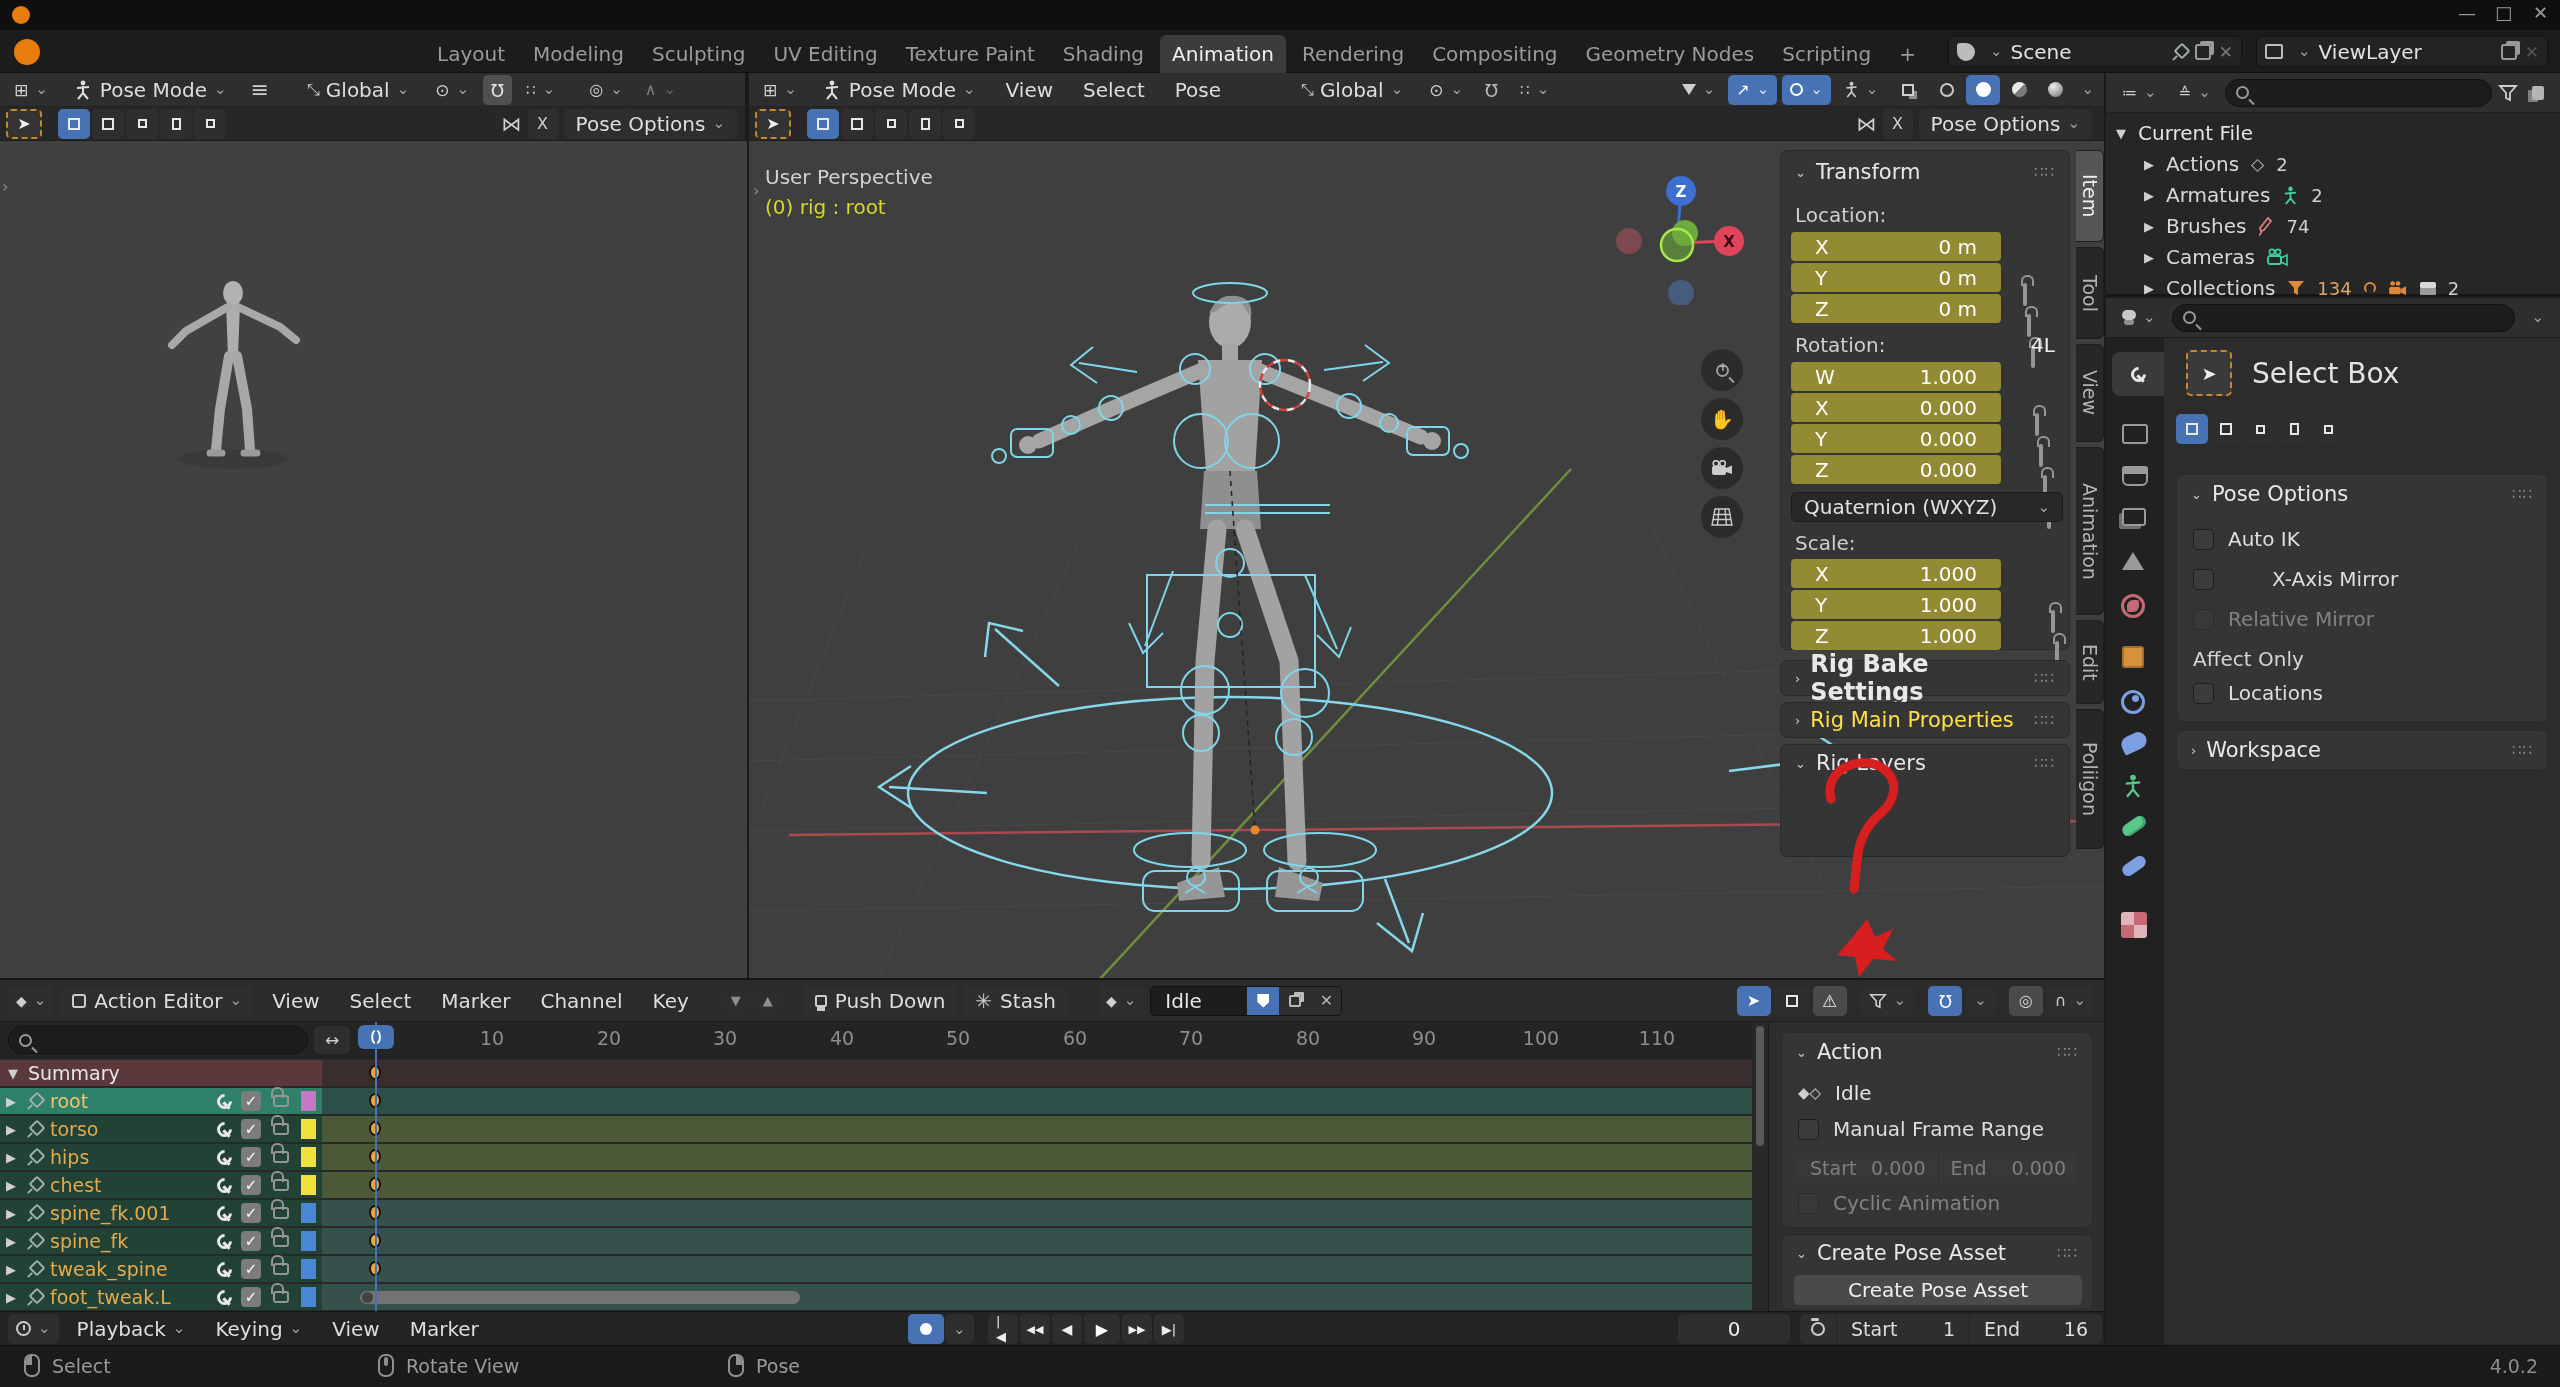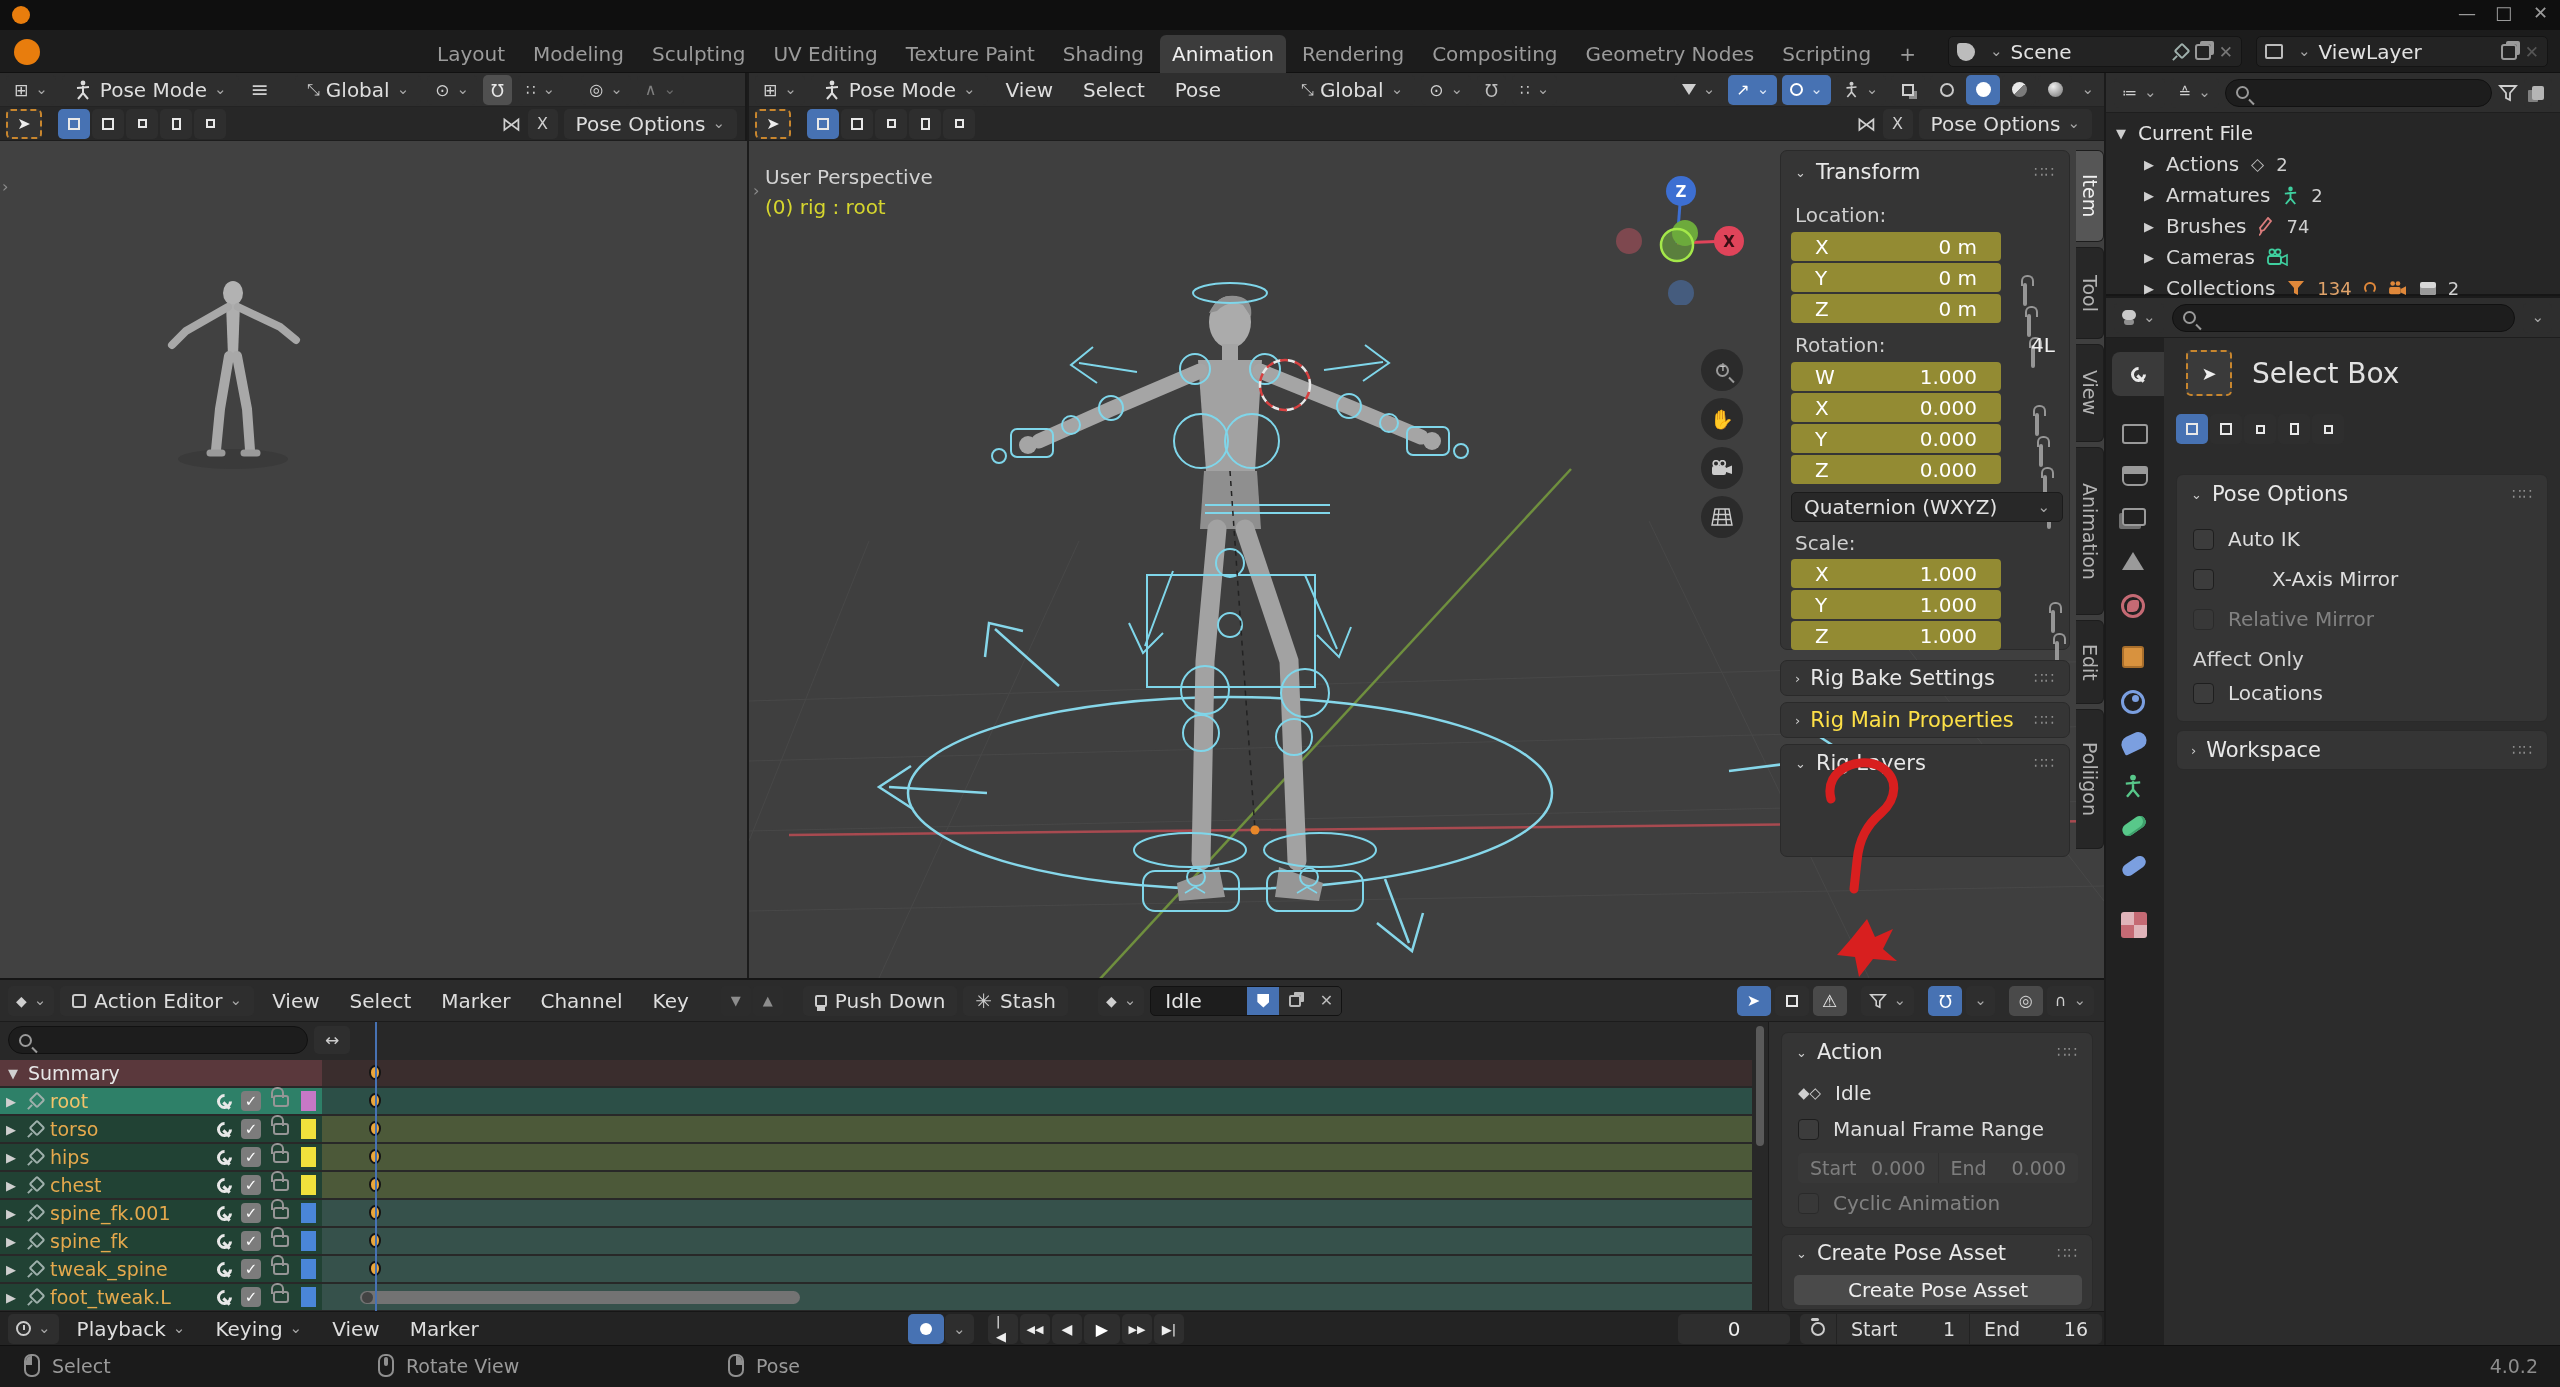--- a/index.html
+++ b/index.html
@@ -469,21 +469,21 @@
         <span class="lock abs" style="left:242px;top:450px;"></span>
         <div class="field abs" style="left:10px;top:470px;width:210px;height:29px;">
             <span>Z</span>
             <span>1.000</span>
           </div>
         <span class="lock abs" style="left:242px;top:481px;"></span>
       </div>
       <div class="panelbox row abs" style="left:0;top:510px;width:290px;height:36px;padding:0 14px;justify-content:space-between;">
         <span class="row" style="gap:10px;">
             <span class="tri">›</span>
-            <span style="font-size:21px;color:#e8e8e8;">Rig Bake Settings</span>
+            <span style="font-size:24px;color:#e8e8e8;font-weight:bold;">Rig Bake Settings</span>
           </span>
           <span class="grip">∷∷</span>
       </div>
       <div class="panelbox row abs" style="left:0;top:552px;width:290px;height:36px;padding:0 14px;justify-content:space-between;">
         <span class="row" style="gap:10px;">
             <span class="tri">›</span>
             <span style="font-size:21px;color:#fde047;">Rig Main Properties</span>
           </span>
           <span class="grip">∷∷</span>
       </div>
@@ -765,20 +765,34 @@
         <div class="iconbtn" style="width:34px;margin-left:10px;background:#4a4a4a;">
             <span style="font-size:16px;">◎</span>
           </div>
         <div class="iconbtn">
             <span style="font-size:16px;">∩</span>
             <span class="chev">⌄</span>
           </div>
       </div>
     </div>
 
+    <div class="abs" style="left:0;top:42px;width:1752px;height:36px;background:#242424;border-bottom:1px solid #1c1c1c;">
+      <span class="abs" style="left:376px;transform:translateX(-50%);top:3px;background:#4772b3;color:#fff;font-size:19px;padding:1px 12px;border-radius:6px;">0</span>
+      <span class="abs" style="left:492px;transform:translateX(-50%);top:5px;color:#8e8e8e;font-size:19px;">10</span>
+      <span class="abs" style="left:609px;transform:translateX(-50%);top:5px;color:#8e8e8e;font-size:19px;">20</span>
+      <span class="abs" style="left:725px;transform:translateX(-50%);top:5px;color:#8e8e8e;font-size:19px;">30</span>
+      <span class="abs" style="left:842px;transform:translateX(-50%);top:5px;color:#8e8e8e;font-size:19px;">40</span>
+      <span class="abs" style="left:958px;transform:translateX(-50%);top:5px;color:#8e8e8e;font-size:19px;">50</span>
+      <span class="abs" style="left:1075px;transform:translateX(-50%);top:5px;color:#8e8e8e;font-size:19px;">60</span>
+      <span class="abs" style="left:1191px;transform:translateX(-50%);top:5px;color:#8e8e8e;font-size:19px;">70</span>
+      <span class="abs" style="left:1308px;transform:translateX(-50%);top:5px;color:#8e8e8e;font-size:19px;">80</span>
+      <span class="abs" style="left:1424px;transform:translateX(-50%);top:5px;color:#8e8e8e;font-size:19px;">90</span>
+      <span class="abs" style="left:1541px;transform:translateX(-50%);top:5px;color:#8e8e8e;font-size:19px;">100</span>
+      <span class="abs" style="left:1657px;transform:translateX(-50%);top:5px;color:#8e8e8e;font-size:19px;">110</span>
+    </div>
     <div class="searchbox abs" style="left:8px;top:46px;width:300px;height:28px;">
         <span class="mag"></span>
         <input value="" style="">
       </div>
     <div class="iconbtn abs" style="left:314px;top:46px;width:36px;height:28px;">
         <span style="color:#ccc;font-size:17px;">↔</span>
       </div>
 
     <div class="abs" style="left:0;top:80px;width:1752px;height:26px;">
       <div class="row" style="position:absolute;left:0;width:322px;height:100%;background:#5a383c;gap:10px;padding:0 8px;">

